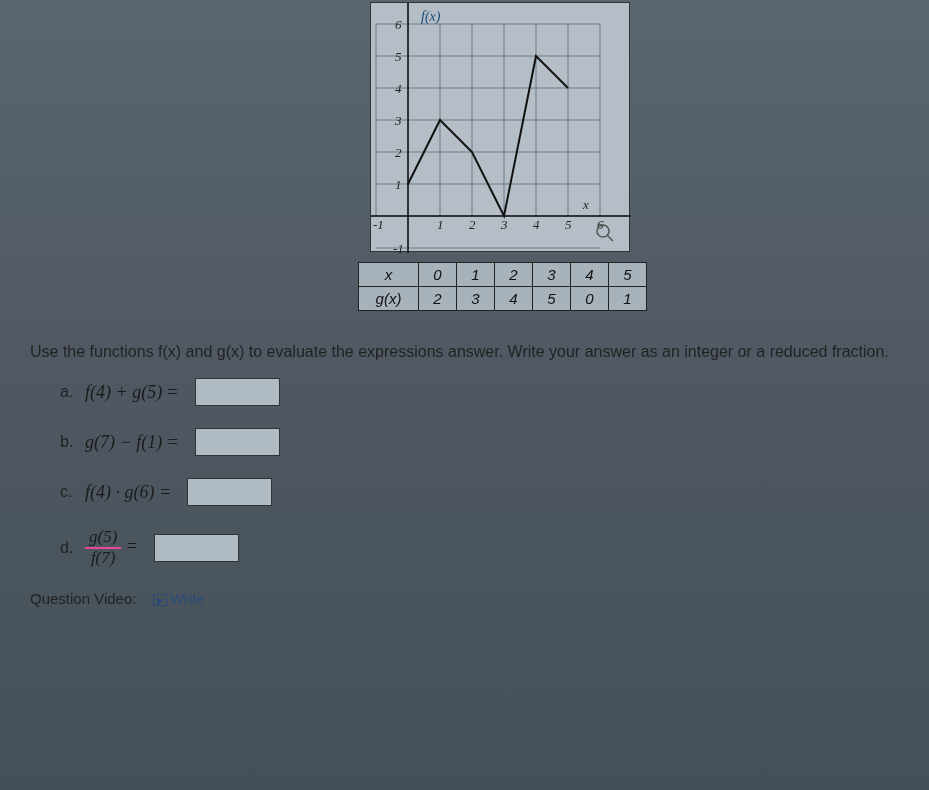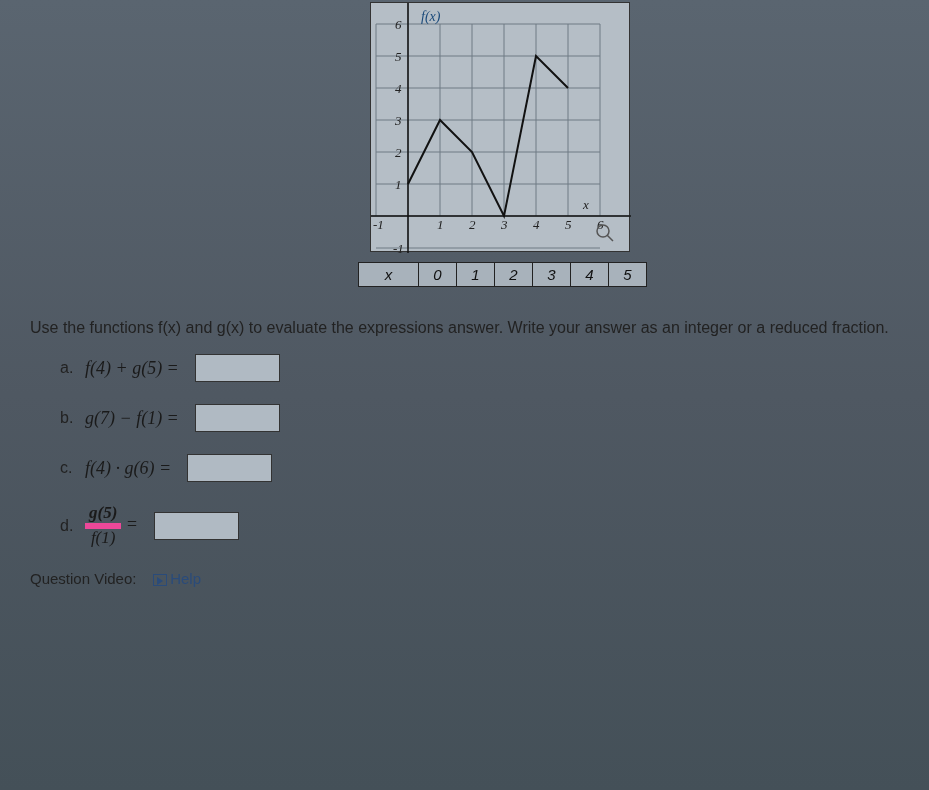--- a/index.html
+++ b/index.html
@@ -81,21 +81,21 @@
   .frac {
     display: inline-flex;
     flex-direction: column;
     align-items: center;
     vertical-align: middle;
     font-style: italic;
     font-family: 'Times New Roman', serif;
     font-size: 17px;
     line-height: 1.1;
   }
-  .frac .num { border-bottom: 6px solid #ec4899; padding: 0 4px; font-weight: bold;}
+  .frac .num { border-bottom: 2px solid #ec4899; padding: 0 4px;}
   .frac .den { padding: 0 4px;}
   .helprow {
     margin: 20px 0 0 30px;
     font-size: 15px;
     color: #222;
   }
   .helprow a { color: #2a4b7a; text-decoration: none; cursor: pointer;}
   .vicon {
     display: inline-block;
     width: 14px; height: 12px;
@@ -172,20 +172,29 @@
     <tbody>
         <tr>
       <td class="head">x</td>
       <td>0</td>
       <td>1</td>
       <td>2</td>
       <td>3</td>
       <td>4</td>
       <td>5</td>
     </tr>
+    <tr>
+      <td class="head">g(x)</td>
+      <td>2</td>
+      <td>3</td>
+      <td>4</td>
+      <td>5</td>
+      <td>0</td>
+      <td>1</td>
+    </tr>
   </tbody>
     </table>
 </div>
 
 <div class="prompt">Use the functions f(x) and g(x) to evaluate the expressions answer. Write your answer as an integer or a reduced fraction.</div>
 
 <div class="questions">
   <div class="qrow">
     <span class="qlabel">a.</span>
     <span class="qexpr">f(4) + g(5) =</span>
@@ -199,25 +208,25 @@
   <div class="qrow">
     <span class="qlabel">c.</span>
     <span class="qexpr">f(4) · g(6) =</span>
     <input class="ansbox" style="">
   </div>
   <div class="qrow">
     <span class="qlabel">d.</span>
     <span class="qexpr">
       <span class="frac">
         <span class="num">g(5)</span>
-        <span class="den">f(1)</span>
+        <span class="den">f(7)</span>
       </span>
       <span>=</span>
     </span>
     <input class="ansbox" style="">
   </div>
 </div>
 
 <div class="helprow">
   <span>Question Video:</span>
   &nbsp;&nbsp;
-  <a><span class="vicon"></span><span>Help</span></a>
+  <a><span class="vicon"></span><span>Write</span></a>
 </div>
 
 </body></html>

